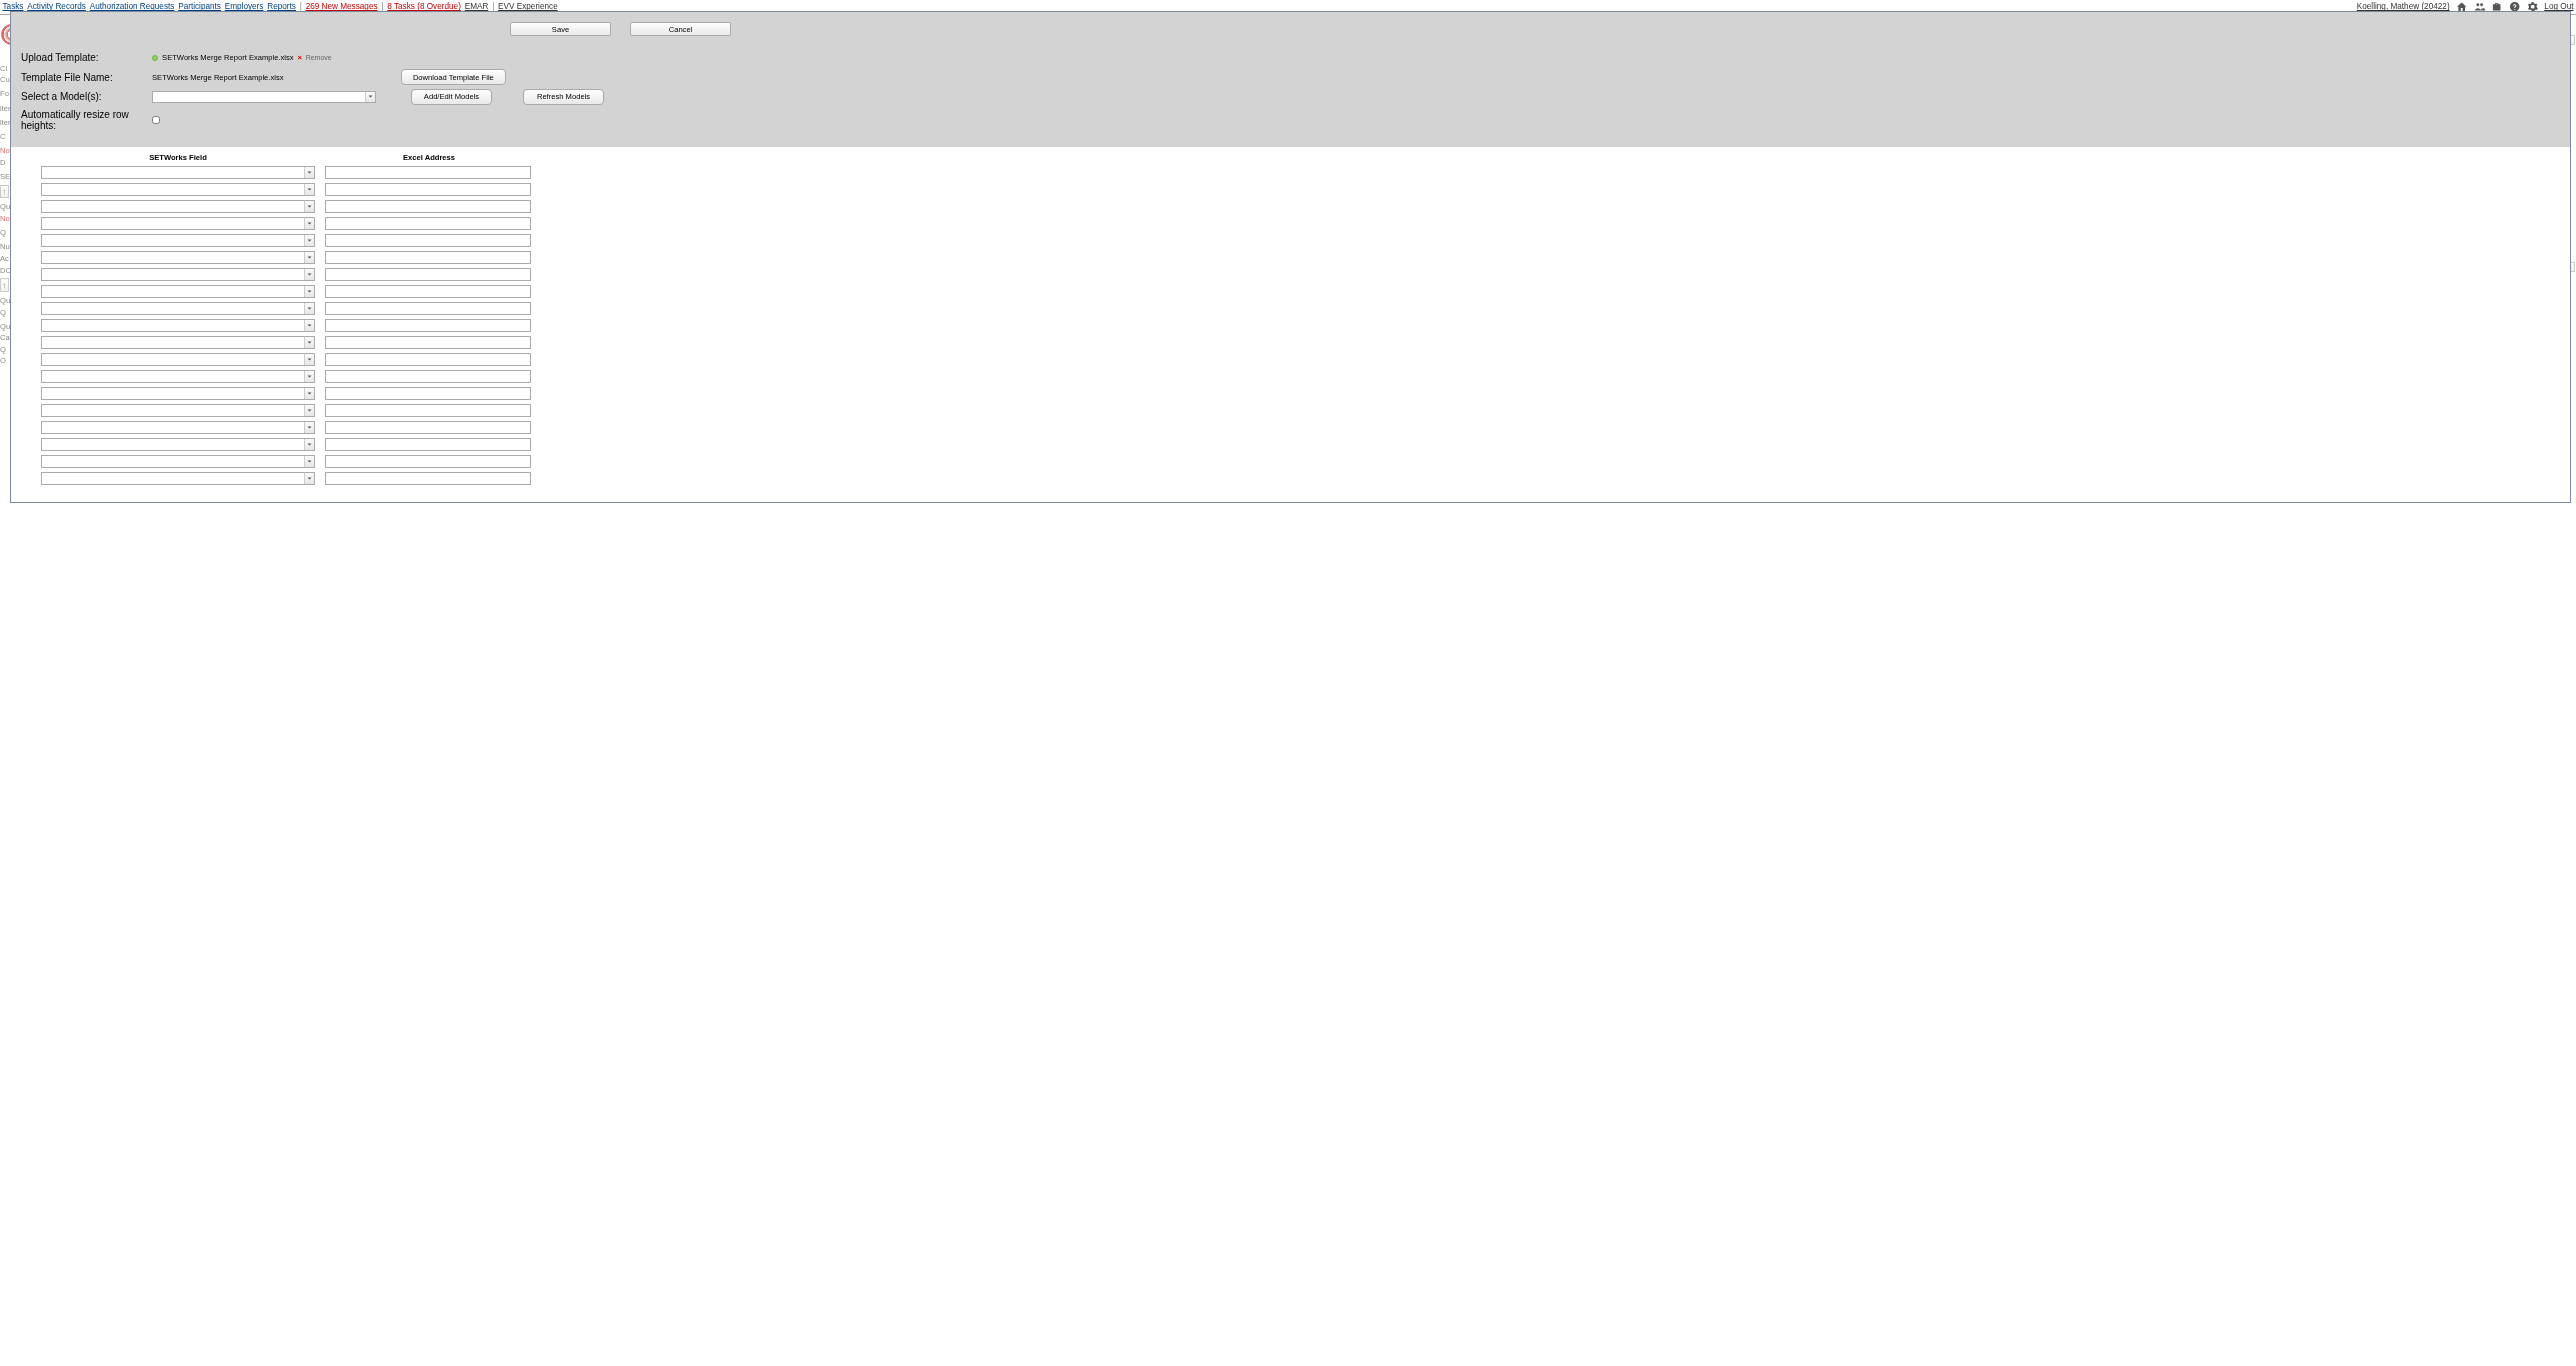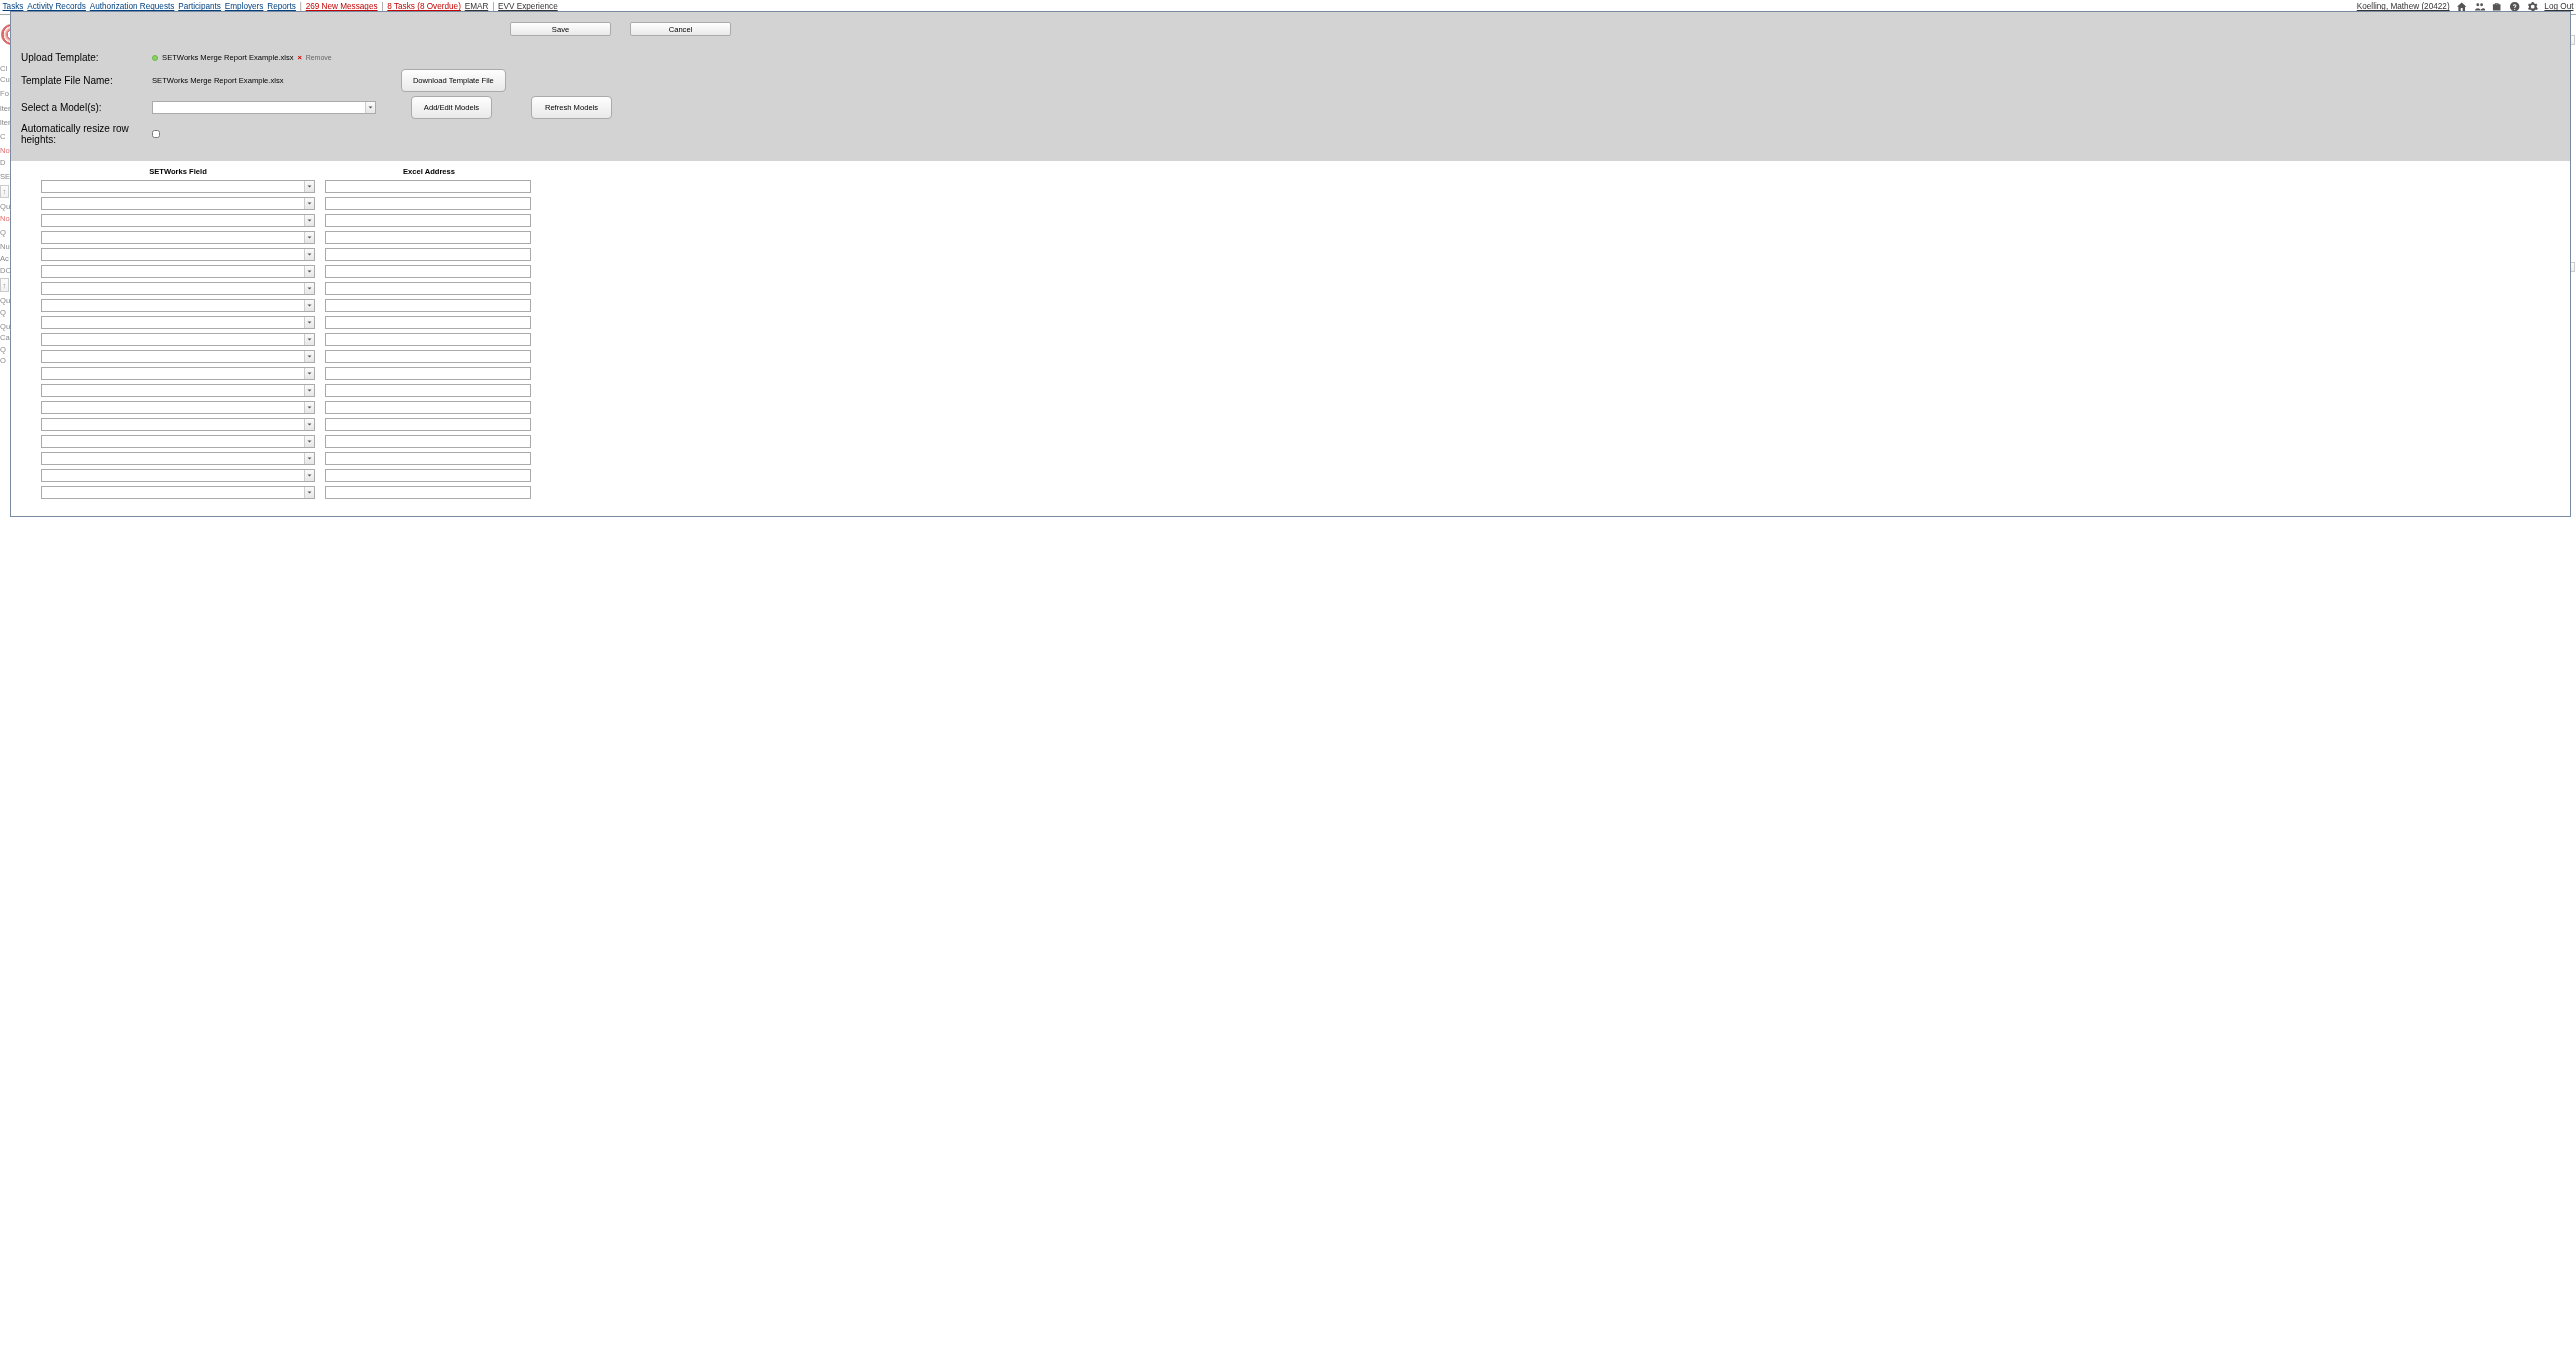--- a/index.html
+++ b/index.html
@@ -86,21 +86,21 @@
     .form-label {
       width: 131px;
       font-size: 10px;
     }
     .file-chip { display: flex; align-items: center; gap: 3.8px; font-size: 7.6px; }
     .dot-green { width: 6.3px; height: 6.3px; border-radius: 50%; background: #8cd060; border: 0.6px solid #6b4; }
     .remove-x { color: #c00; font-weight: bold; }
     .remove-link { color: #666; cursor: pointer; font-size: 7px; }
 
     .small-btn {
-      height: 23px;
+      height: 16px;
       padding: 0 11.4px;
       background: linear-gradient(#fefefe, #e9e9e9);
       border: 0.6px solid #aaa;
       border-radius: 4px;
       font-size: 7.6px;
       cursor: pointer;
     }
 
     .combo {
       display: flex;
@@ -275,21 +275,21 @@
       <div class="form-label">Select a Model(s):</div>
       <div class="combo" style="width:224px;">
         <div class="combo-text"></div>
         <div class="combo-arrow">
           <svg viewBox="0 0 10 10">
               <path d="M1 3l4 4 4-4z"></path>
             </svg>
         </div>
       </div>
       <button class="small-btn" style="margin-left:35px; width:81px;">Add/Edit Models</button>
-      <button class="small-btn" style="margin-left:39px; width:81px;">Refresh Models</button>
+      <button class="small-btn" style="margin-left:31px; width:81px;">Refresh Models</button>
     </div>
 
     <div class="form-row" style="margin-top:0;">
       <div class="form-label">Automatically resize row heights:</div>
       <input type="checkbox" style="">
     </div>
   </div>
 
   <div class="table-area">
     <div class="table-headers">

